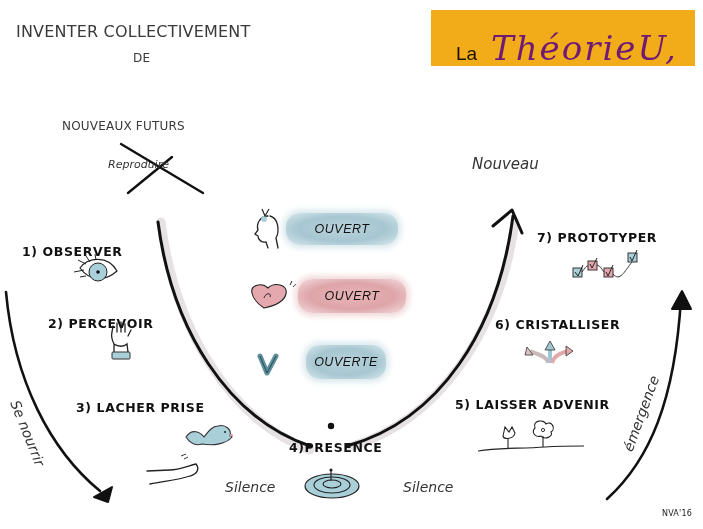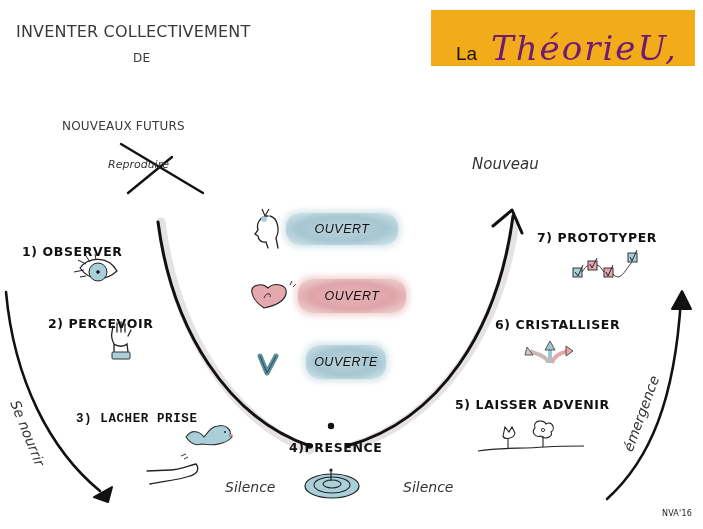--- a/index.html
+++ b/index.html
@@ -140,21 +140,21 @@
 
 <div class="hand" style="left:108px; top:158px; font-size:11px;">Reproduire</div>
 <div class="hand" style="left:472px; top:155px; font-size:15px;">Nouveau</div>
 <div class="hand" style="left:22px; top:398px; font-size:14px; transform: rotate(68deg); transform-origin: left top;">Se nourrir</div>
 <div class="hand" style="left:620px; top:448px; font-size:14px; transform: rotate(-70deg); transform-origin: left top;">émergence</div>
 <div class="hand" style="left:225px; top:479px; font-size:14px;">Silence</div>
 <div class="hand" style="left:403px; top:479px; font-size:14px;">Silence</div>
 
 <div class="step" style="left:22px; top:244px;">1) OBSERVER</div>
 <div class="step" style="left:48px; top:316px;">2) PERCEVOIR</div>
-<div class="step" style="left:76px; top:412px;font-family:Liberation Mono, monospace;">3) LACHER PRISE</div>
+<div class="step" style="left:76px; top:400px;">3) LACHER PRISE</div>
 <div class="step" style="left:289px; top:440px;">4)PRESENCE</div>
 <div class="step" style="left:455px; top:397px;">5) LAISSER ADVENIR</div>
 <div class="step" style="left:495px; top:317px;">6) CRISTALLISER</div>
 <div class="step" style="left:537px; top:230px;">7) PROTOTYPER</div>
 
 <div class="pill blue" style="left:286px; top:213px; width:112px; height:32px;">
   <span>OUVERT</span>
 </div>
 <div class="pill pink" style="left:298px; top:279px; width:108px; height:34px;">
   <span>OUVERT</span>

